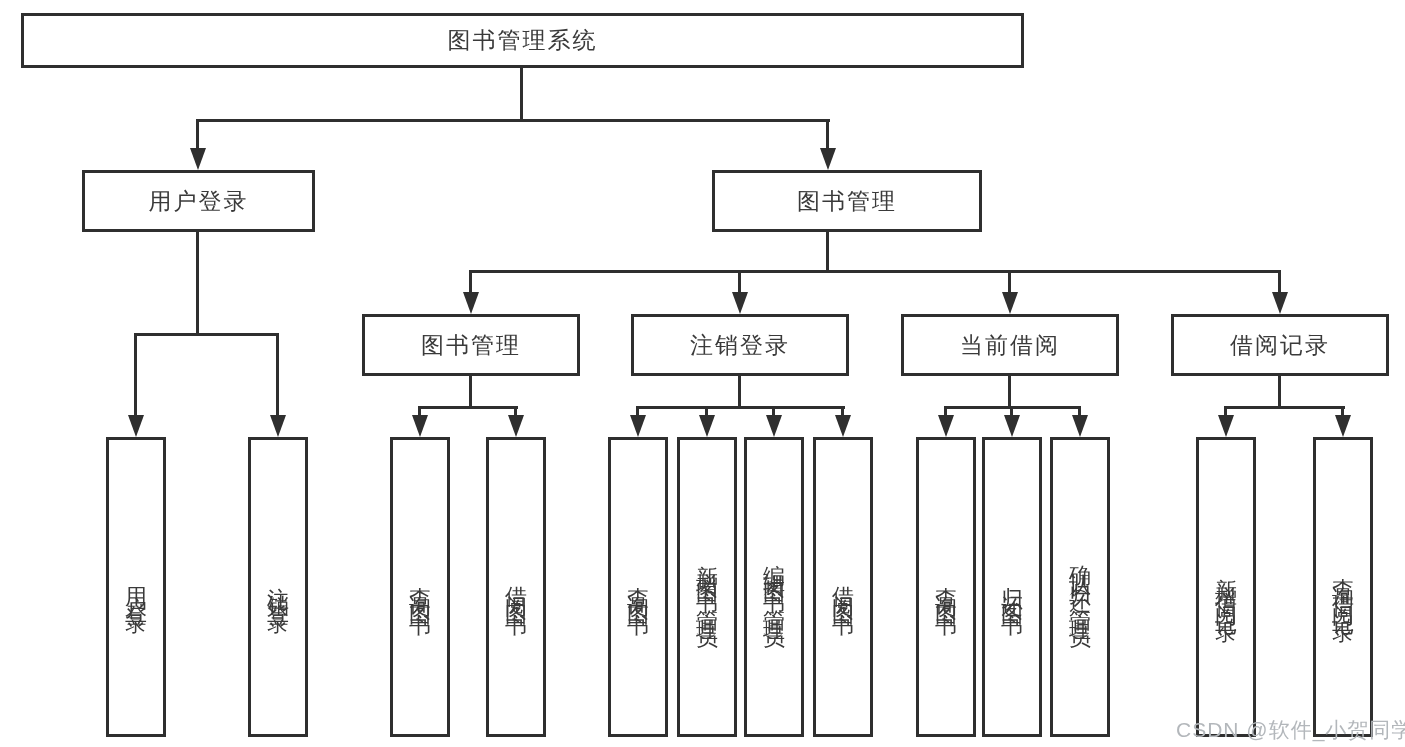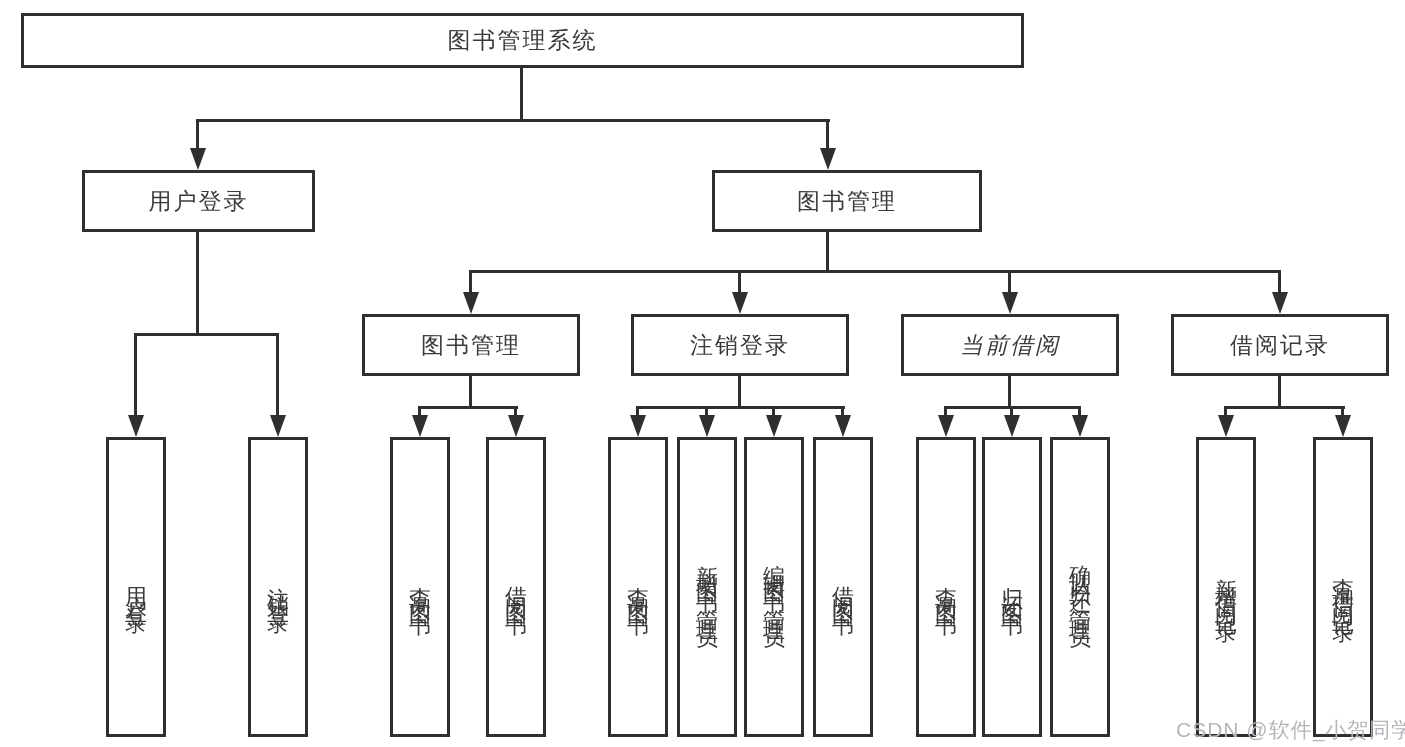--- a/index.html
+++ b/index.html
@@ -108,21 +108,21 @@
   <div class="ahead" style="left:463px; top:292px;"></div>
   <div class="ln" style="left:738px; top:270px; width:3px; height:24px;"></div>
   <div class="ahead" style="left:732px; top:292px;"></div>
   <div class="ln" style="left:1008px; top:270px; width:3px; height:24px;"></div>
   <div class="ahead" style="left:1002px; top:292px;"></div>
   <div class="ln" style="left:1278px; top:270px; width:3px; height:24px;"></div>
   <div class="ahead" style="left:1272px; top:292px;"></div>
 
   <div class="hbox" style="left:362px; top:314px; width:218px; height:62px;">图书管理</div>
   <div class="hbox" style="left:631px; top:314px; width:218px; height:62px;">注销登录</div>
-  <div class="hbox" style="left:901px; top:314px; width:218px; height:62px;font-style:italic;">当前借阅</div>
+  <div class="hbox" style="left:901px; top:314px; width:218px; height:62px;">当前借阅</div>
   <div class="hbox" style="left:1171px; top:314px; width:218px; height:62px;">借阅记录</div>
 
   <div class="ln" style="left:469px; top:375px; width:3px; height:33px;"></div>
   <div class="ln" style="left:418px; top:406px; width:100px; height:3px;"></div>
   <div class="ln" style="left:418px; top:406px; width:3px; height:12px;"></div>
   <div class="ahead" style="left:412px; top:415px;"></div>
   <div class="ln" style="left:514px; top:406px; width:3px; height:12px;"></div>
   <div class="ahead" style="left:508px; top:415px;"></div>
 
   <div class="ln" style="left:738px; top:375px; width:3px; height:33px;"></div>

